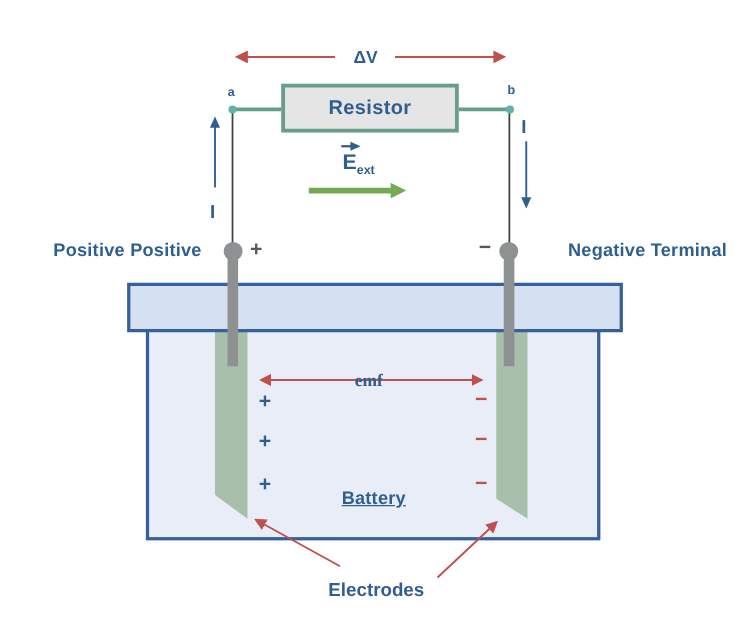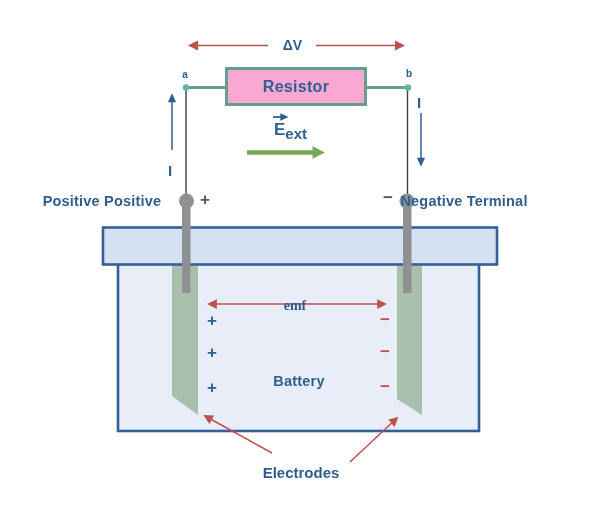--- a/index.html
+++ b/index.html
@@ -12,29 +12,29 @@
        color:#2e5f8f;font-weight:bold;text-align:center;}
   .red{color:#c0504d;}
   .gray{color:#55595c;}
   .fs10{font-size:10px;}
   .fs14{font-size:14px;}
   .fs145{font-size:14.5px;letter-spacing:.2px;}
   .fs15{font-size:15px;}
   .fs17{font-size:17px;}
   #resistor-box{
     position:absolute;left:225px;top:67px;width:136px;height:33px;
-    background:#f9a8d4;border:3px solid #669e8d;
+    background:#e5e5e5;border:3px solid #669e8d;
     display:flex;align-items:center;justify-content:center;
     color:#2e5f8f;font-weight:bold;font-size:16px;letter-spacing:.3px;
   }
   #e-ext-label{
     position:absolute;left:274px;top:121px;color:#2e5f8f;font-weight:bold;
     font-size:17px;line-height:17px;
   }
-  #e-ext-label sub{font-size:15px;line-height:10px;margin-top:18px;}
+  #e-ext-label sub{font-size:10px;line-height:10px;margin-top:18px;}
 </style>
 </head>
 <body>
 
 <div id="canvas">
 
   <svg id="diagram-svg" width="600" height="515" viewBox="0 0 600 515">
     <defs>
       <marker id="arr-red" viewBox="0 0 10 10" refX="8" refY="5" markerWidth="6.5" markerHeight="6.5" orient="auto-start-reverse">
         <path d="M0,0 L10,5 L0,10 z" fill="#c0504d"></path>
@@ -96,32 +96,32 @@
 
   <div class="txt fs10" style="left:185px;top:74px;">a</div>
   <div class="txt fs10" style="left:409px;top:73px;">b</div>
 
   <div id="e-ext-label"><span>E</span><sub>ext</sub></div>
 
   <div class="txt fs15" style="left:170px;top:170px;">I</div>
   <div class="txt fs15" style="left:419px;top:102px;">I</div>
 
   <div class="txt fs145" style="left:102px;top:201px;">Positive Positive</div>
-  <div class="txt fs145" style="left:464px;top:201px;">Negative Terminal</div>
+  <div class="txt fs145" style="left:518px;top:201px;">Negative Terminal</div>
 
   <div class="txt fs17 gray" style="left:205px;top:200px;">+</div>
   <div class="txt fs17 gray" style="left:388px;top:198px;">−</div>
 
   <div class="txt fs14" style="left:295px;top:306px;font-family:Liberation Serif, serif;">emf</div>
 
   <div class="txt fs17" style="left:212px;top:321px;">+</div>
   <div class="txt fs17" style="left:212px;top:353px;">+</div>
   <div class="txt fs17" style="left:212px;top:388px;">+</div>
 
   <div class="txt fs17 red" style="left:385px;top:320px;">−</div>
   <div class="txt fs17 red" style="left:385px;top:352px;">−</div>
   <div class="txt fs17 red" style="left:385px;top:387px;">−</div>
 
-  <div class="txt fs145" style="left:299px;top:381px;">Battery</div>
+  <div class="txt fs145" style="left:299px;top:399px;text-decoration:underline;">Battery</div>
 
   <div class="txt fs15" style="left:301px;top:472px;">Electrodes</div>
 
 </div>
 
 </body></html>

